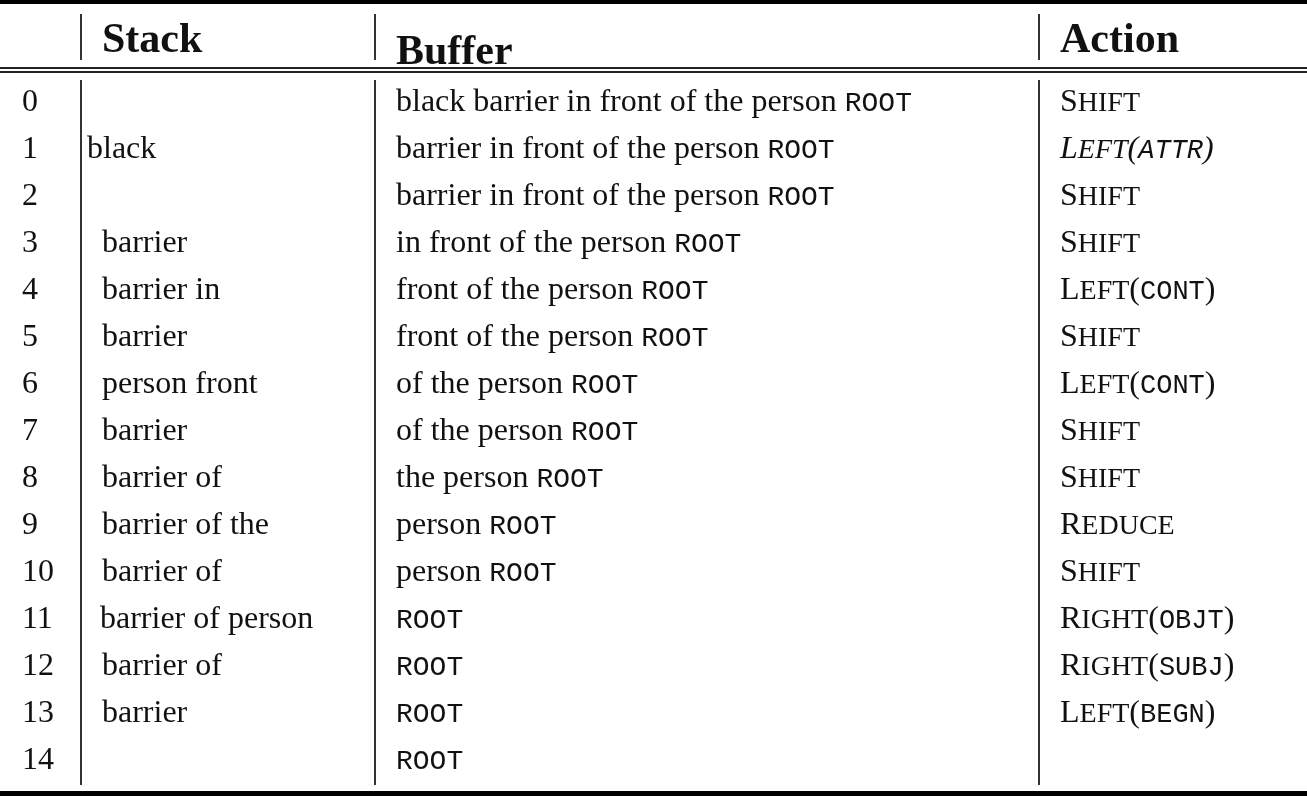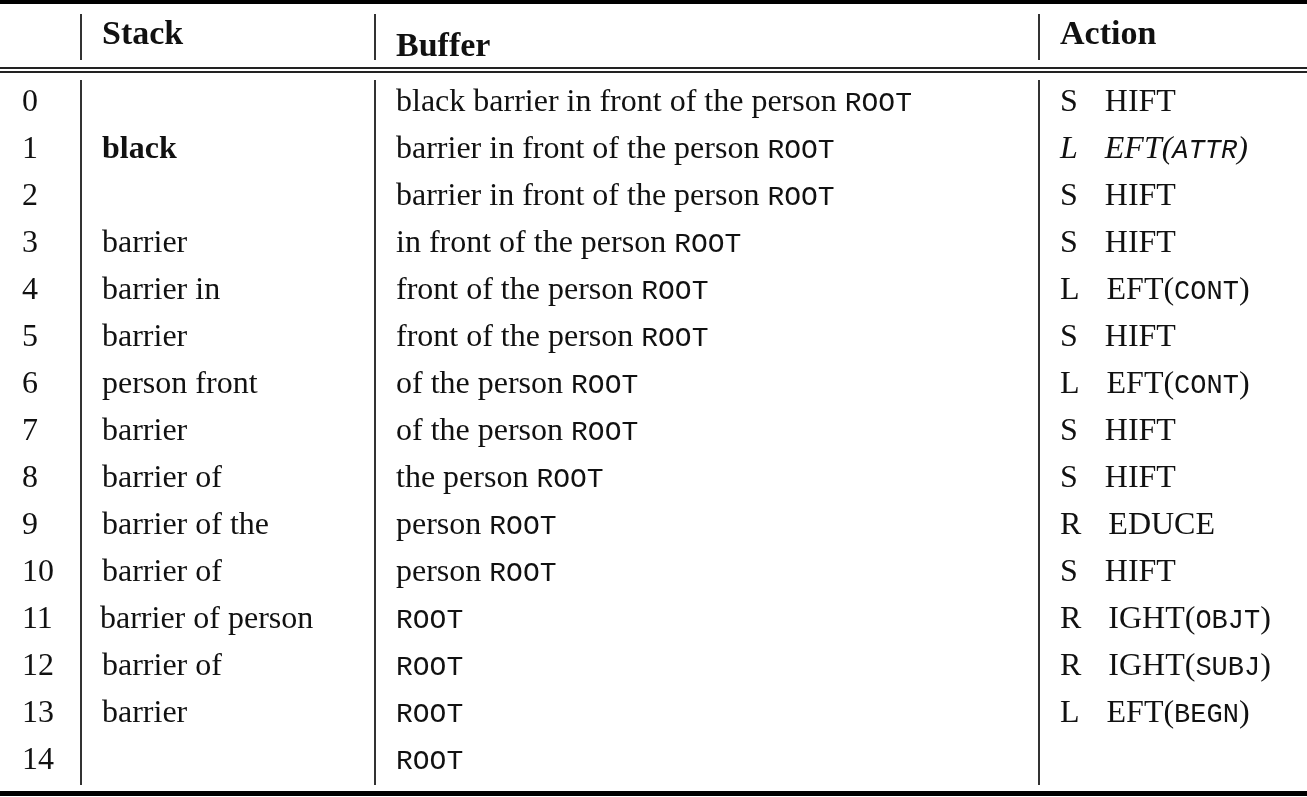--- a/index.html
+++ b/index.html
@@ -3,25 +3,25 @@
   <meta charset="utf-8">
   <style>
     html, body { margin: 0; padding: 0; background: #ffffff; }
     body { width: 1307px; height: 797px; position: relative; overflow: hidden;
            font-family: "Liberation Serif", "DejaVu Serif", serif; color: #111; }
     .rule-top { position: absolute; left: 0; top: 0; width: 1307px; height: 4px; background: #000; }
     .rule-bottom { position: absolute; left: 0; top: 791px; width: 1307px; height: 5px; background: #000; }
     .rule-mid1 { position: absolute; left: 0; top: 67px; width: 1307px; height: 2px; background: #222; }
     .rule-mid2 { position: absolute; left: 0; top: 71px; width: 1307px; height: 2px; background: #222; }
     .vline { position: absolute; width: 1.5px; background: #333; }
-    .hdr { position: absolute; top: 14px; font-weight: bold; font-size: 34px; }
+    .hdr { position: absolute; top: 14px; font-weight: bold; font-size: 42px; }
     .cell { position: absolute; font-size: 32px; white-space: nowrap; line-height: 40px; }
     .mono { font-family: "Liberation Mono", "DejaVu Sans Mono", monospace; font-size: 28px; }
     .sc-big { font-size: 32px; }
-    .sc-small { font-size: 32px; margin-left: 27px; }
+    .sc-small { font-size: 28px; }
   </style>
 </head>
 <body>
 
 <div>
   <div class="rule-top"></div>
 
   <div class="vline" style="left:80px; top:14px; height:46px;"></div>
   <div class="vline" style="left:374px; top:14px; height:46px;"></div>
   <div class="vline" style="left:1038px; top:14px; height:46px;"></div>
@@ -39,21 +39,21 @@
 
   <div id="rows">
       <div>
     <span class="cell idx" style="top: 80px; left: 22px;">0</span>
     <span class="cell stk" style="top: 80px; left: 102px;"></span>
     <span class="cell buf" style="top: 80px; left: 396px;"><span class="btxt">black barrier in front of the person </span><span class="mono btok">ROOT</span></span>
     <span class="cell act" style="top: 80px; left: 1060px;"><span class="aname"><span class="sc-big">S</span><span class="sc-small">HIFT</span></span><span class="aarg"></span></span>
   </div>
       <div>
     <span class="cell idx" style="top: 127px; left: 22px;">1</span>
-    <span class="cell stk" style="top: 127px; left: 102px; font-weight: bold;">black</span>
+    <span class="cell stk" style="top: 127px; left: 87px;">black</span>
     <span class="cell buf" style="top: 127px; left: 396px;"><span class="btxt">barrier in front of the person </span><span class="mono btok">ROOT</span></span>
     <span class="cell act" style="top: 127px; left: 1060px; font-style: italic;"><span class="aname"><span class="sc-big">L</span><span class="sc-small">EFT</span></span><span class="aarg"><span>(</span><span class="mono" style="font-size: 27px;">ATTR</span><span>)</span></span></span>
   </div>
       <div>
     <span class="cell idx" style="top: 174px; left: 22px;">2</span>
     <span class="cell stk" style="top: 174px; left: 102px;"></span>
     <span class="cell buf" style="top: 174px; left: 396px;"><span class="btxt">barrier in front of the person </span><span class="mono btok">ROOT</span></span>
     <span class="cell act" style="top: 174px; left: 1060px;"><span class="aname"><span class="sc-big">S</span><span class="sc-small">HIFT</span></span><span class="aarg"></span></span>
   </div>
       <div>

